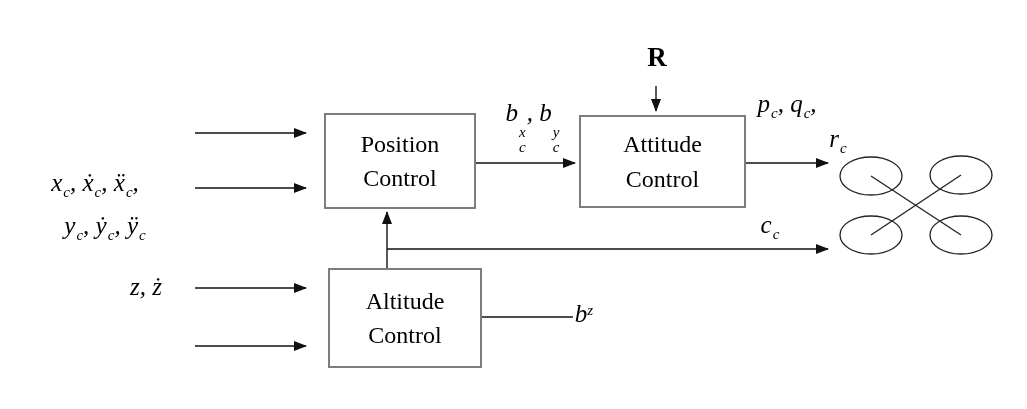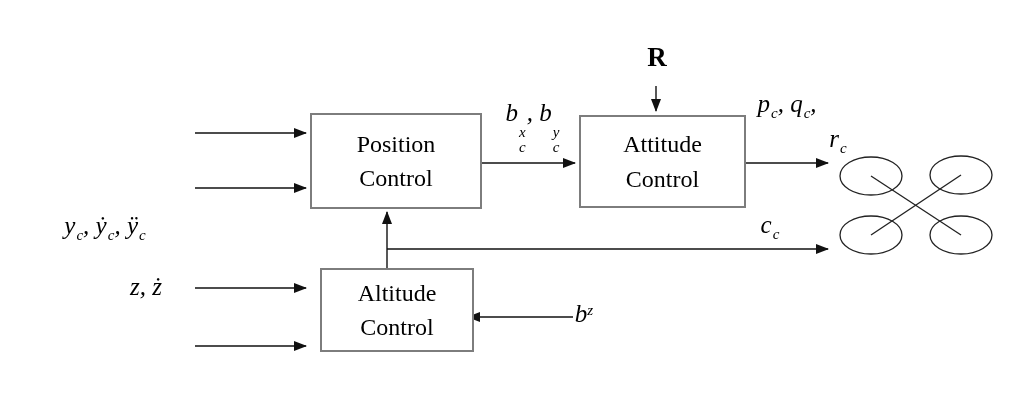--- a/index.html
+++ b/index.html
@@ -58,35 +58,36 @@
     <g stroke="#222222" stroke-width="1.3" fill="none">
       <line x1="871" y1="176" x2="961" y2="235"></line>
       <line x1="961" y1="175" x2="871" y2="235"></line>
       <ellipse cx="871" cy="176" rx="31" ry="19"></ellipse>
       <ellipse cx="961" cy="175" rx="31" ry="19"></ellipse>
       <ellipse cx="871" cy="235" rx="31" ry="19"></ellipse>
       <ellipse cx="961" cy="235" rx="31" ry="19"></ellipse>
     </g>
   </svg>
 
-  <div class="box" style="left:310px;top:113px;width:172px;height:96px">
+  <div class="box" style="left:324px;top:113px;width:152px;height:96px">
     <span>Position</span>
     <span>Control</span>
   </div>
 
   <div class="box" style="left:579px;top:115px;width:167px;height:93px">
     <span>Attitude</span>
     <span>Control</span>
   </div>
 
-  <div class="box" style="left:320px;top:268px;width:154px;height:84px">
+  <div class="box" style="left:328px;top:268px;width:154px;height:100px">
     <span>Altitude</span>
     <span>Control</span>
   </div>
 
+  <div class="mlabel" style="left:95px;top:185px">x<sub>c</sub>, ẋ<sub>c</sub>, ẍ<sub>c</sub>,</div>
   <div class="mlabel" style="left:105px;top:228px">y<sub>c</sub>, ẏ<sub>c</sub>, ÿ<sub>c</sub></div>
   <div class="mlabel" style="left:146px;top:287px">z, ż</div>
 
   <div class="mlabel rlabel" style="left:657px;top:57px">R</div>
   <div class="mlabel" style="left:584px;top:314px">b<sup>z</sup></div>
 
   <div class="mlabel" style="left:533px;top:127px">b<span class="ss">
         <i>x</i>
         <i>c</i>
       </span>, b<span class="ss">

